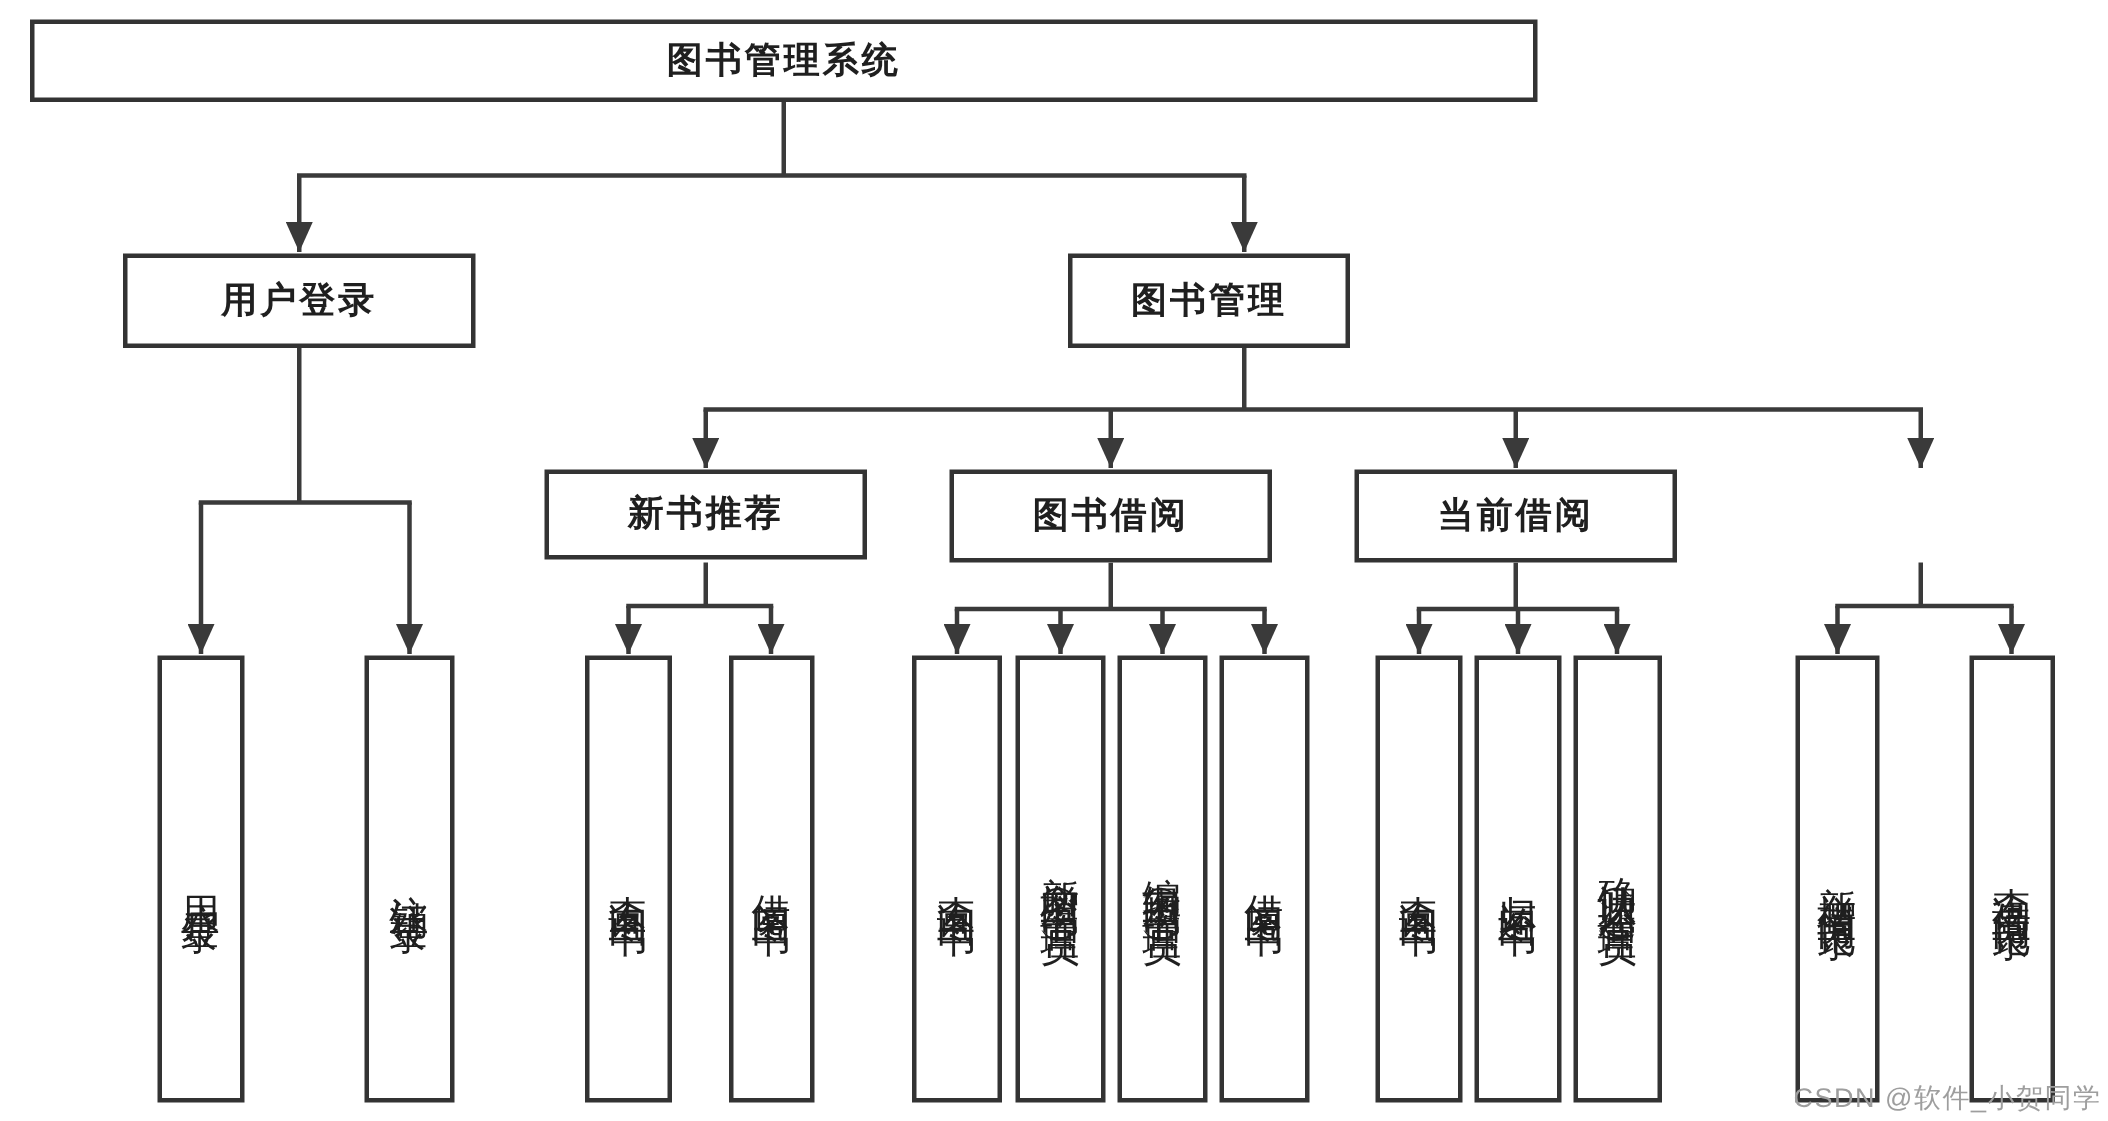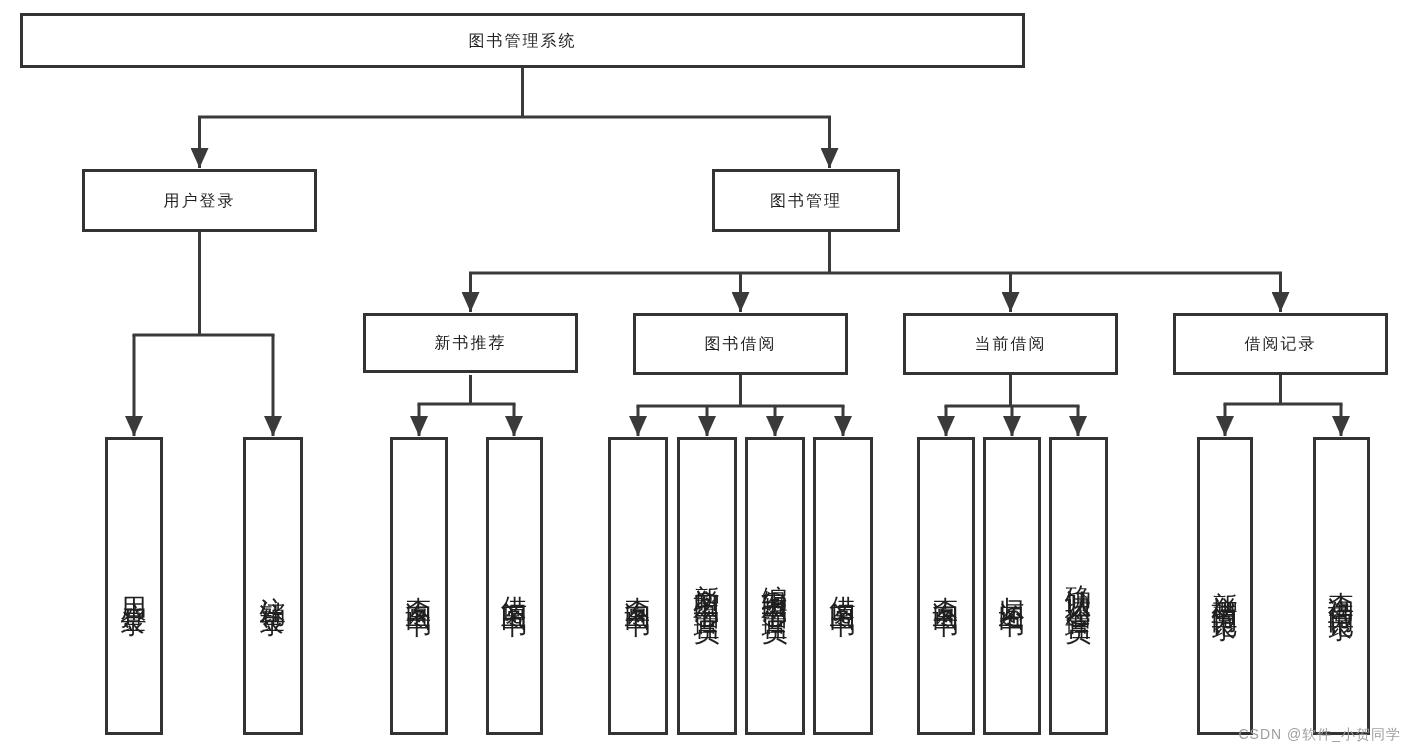--- a/index.html
+++ b/index.html
@@ -27,35 +27,36 @@
     background: #ffffff;
     border: 3px solid #333333;
     color: #1f1f1f;
     display: flex;
     align-items: center;
     justify-content: center;
     z-index: 2;
     line-height: 1;
   }
   .node.h {
-    font-size: 16px;
+    font-size: 24px;
     letter-spacing: 2px;
+    font-weight: bold;
   }
   .node.v {
     writing-mode: vertical-rl;
     text-orientation: mixed;
     font-size: 26px;
     letter-spacing: 5px;
     text-align: center;
   }
   #watermark {
     position: absolute;
     right: 4px;
     bottom: 3px;
-    font-size: 14px;
+    font-size: 18px;
     color: #9e9e9e;
     letter-spacing: 1px;
     z-index: 5;
     white-space: nowrap;
   }
 </style>
 </head>
 <body>
 
 <div id="stage">
@@ -112,21 +113,20 @@
   </svg>
 
   <div class="node h" style="left:20px; top:13px; width:1005px; height:55px">图书管理系统</div>
 
   <div class="node h" style="left:82px; top:169px; width:235px; height:63px">用户登录</div>
   <div class="node h" style="left:712px; top:169px; width:188px; height:63px">图书管理</div>
 
   <div class="node h" style="left:363px; top:313px; width:215px; height:60px">新书推荐</div>
   <div class="node h" style="left:633px; top:313px; width:215px; height:62px">图书借阅</div>
   <div class="node h" style="left:903px; top:313px; width:215px; height:62px">当前借阅</div>
-  <div class="node h" style="left:1173px; top:313px; width:215px; height:62px">借阅记录</div>
 
   <div class="node v" style="left:105px; top:437px; width:58px; height:298px">用户登录</div>
   <div class="node v" style="left:243px; top:437px; width:60px; height:298px">注销登录</div>
 
   <div class="node v" style="left:390px; top:437px; width:58px; height:298px">查询图书</div>
   <div class="node v" style="left:486px; top:437px; width:57px; height:298px">借阅图书</div>
 
   <div class="node v" style="left:608px; top:437px; width:60px; height:298px">查询图书</div>
   <div class="node v" style="left:677px; top:437px; width:60px; height:298px">新增图书（管理员）</div>
   <div class="node v" style="left:745px; top:437px; width:60px; height:298px">编辑图书（管理员）</div>

